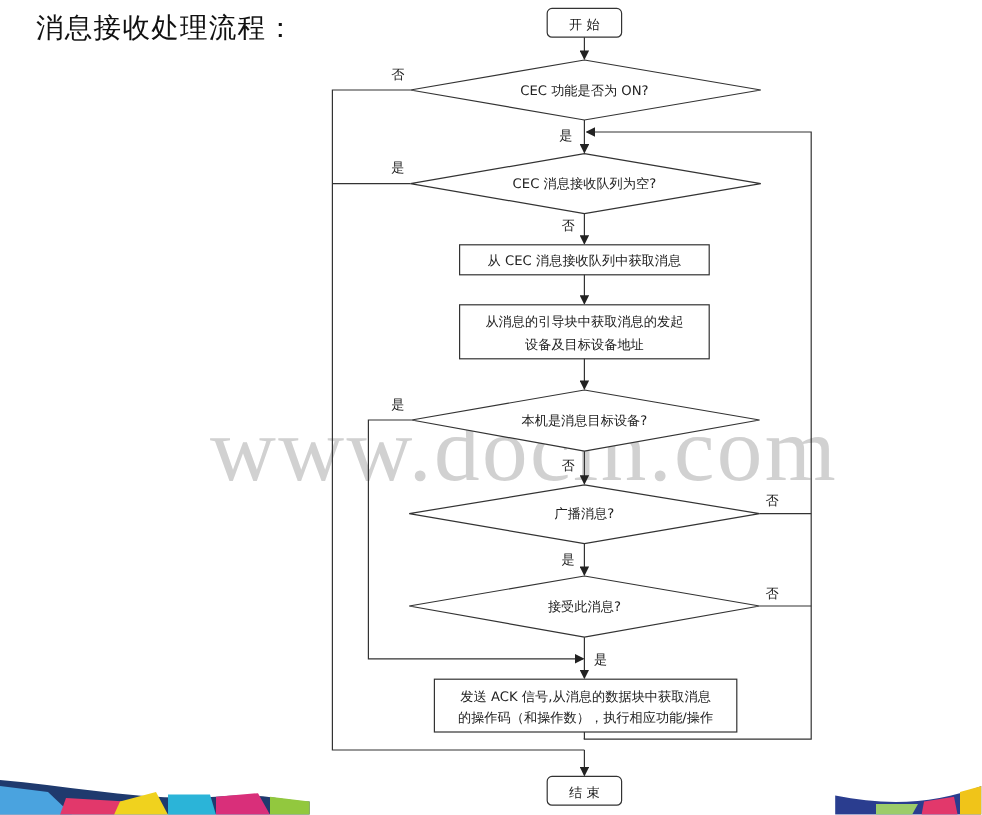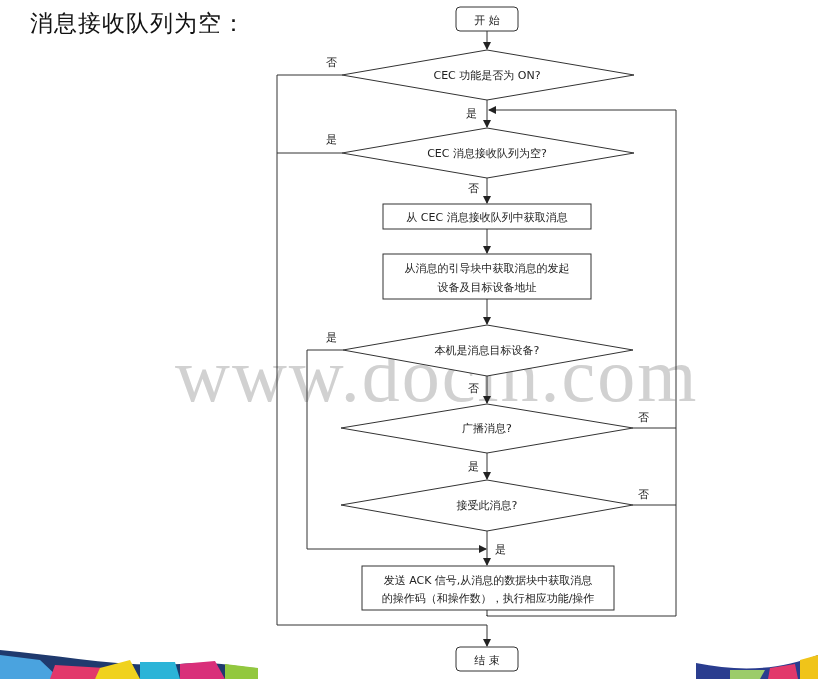--- a/index.html
+++ b/index.html
@@ -9,21 +9,21 @@
            font-family: "DejaVu Serif", "Liberation Serif", serif; color:#111; letter-spacing:1px; }
   svg.flow { position:absolute; left:0; top:0; }
   .watermark { position:absolute; left:175px; top:332px; font-size:76px; color:#c9c9c9;
                font-family: "Liberation Serif", "DejaVu Serif", serif; letter-spacing:2px; opacity:0.85; white-space:nowrap; }
   .node-text { font-size:11px; fill:#222; font-family: "DejaVu Sans", sans-serif; }
   .lbl { font-size:11px; fill:#222; font-family: "DejaVu Sans", sans-serif; }
 </style>
 </head>
 <body>
 
-<div class="title">消息接收队列为空：</div>
+<div class="title">消息接收处理流程：</div>
 
 <div class="watermark">www.docin.com</div>
 
 <svg class="flow" width="818" height="679" viewBox="0 0 818 679">
   <defs>
     <marker id="arr" markerWidth="8" markerHeight="8" refX="7" refY="4" orient="auto" markerUnits="userSpaceOnUse">
       <path d="M0,0 L8,4 L0,8 z" fill="#222"></path>
     </marker>
   </defs>
   <g stroke="#333" stroke-width="1" fill="none">

